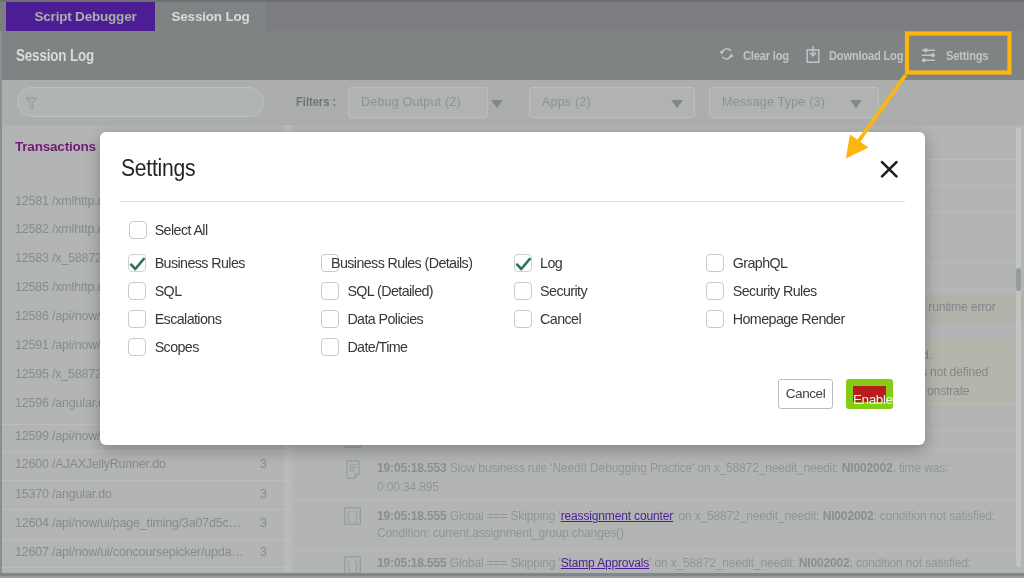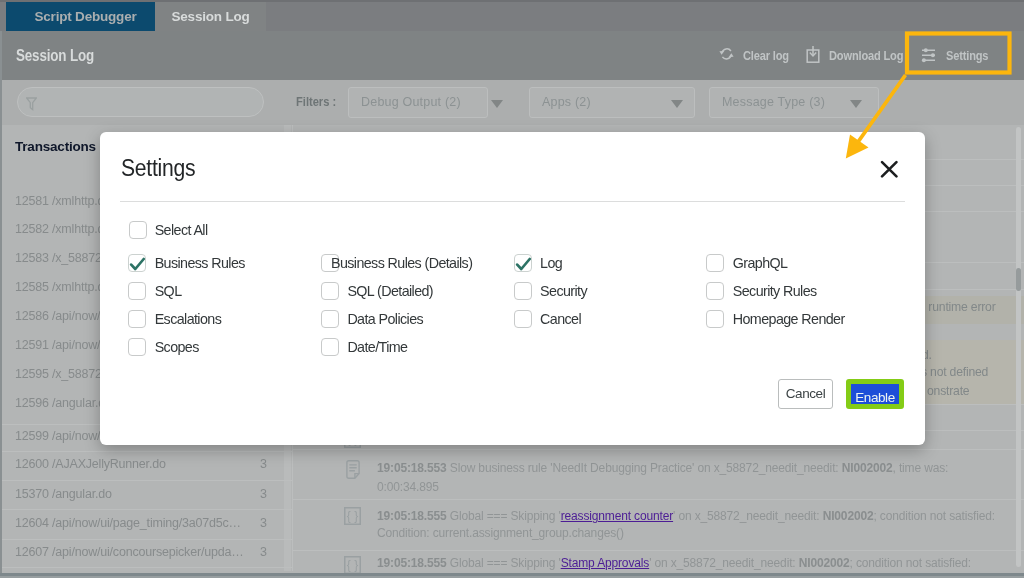--- a/index.html
+++ b/index.html
@@ -3,42 +3,42 @@
 <meta charset="utf-8">
 <style>
 * { margin:0; padding:0; box-sizing:border-box; }
 html,body { width:1024px; height:578px; overflow:hidden; }
 body { font-family:"Liberation Sans", sans-serif; position:relative; background:#b2b4b4; }
 .abs { position:absolute; }
 
 
 #tabstrip { left:0; top:0; width:1024px; height:31px; background:#7b7d80; border-top:2px solid #6e7073; }
 .tab { position:absolute; top:0; height:29px; line-height:29px; text-align:center; font-size:13.5px; letter-spacing:-0.2px; }
-#tab1 { left:6px; width:149px; text-indent:10px; background:#0c4a6e; color:#aaaeaf; font-weight:600; }
+#tab1 { left:6px; width:149px; text-indent:10px; background:#4c1d95; color:#aaaeaf; font-weight:600; }
 #tab2 { left:155px; width:111px; background:#808384; color:#d8dbdb; font-weight:700; }
 
 
 #header { left:0; top:31px; width:1024px; height:49px; background:#7f8384; }
 #hdrtitle { left:16px; top:0; height:49px; line-height:49px; font-size:17px; font-weight:700; color:#d8dbdb; letter-spacing:-0.2px; transform:scaleX(0.79); transform-origin:left center; }
 .hbtn { position:absolute; top:0; height:49px; line-height:49px; font-size:13.5px; font-weight:600; color:#c0c4c5; letter-spacing:-0.2px; transform:scaleX(0.82); transform-origin:left center; }
 .hicon { position:absolute; }
 
 
 #filterbar { left:0; top:80px; width:1024px; height:45px; background:#acaeae; }
 #pill { left:17px; top:7px; width:247px; height:30px; border:1px solid #bec0c0; border-radius:15px; background:#b1b4b4; }
 #pilltext { left:45px; top:7px; height:30px; line-height:30px; font-size:12.5px; color:#989d9e; letter-spacing:-0.2px; }
 #filterslbl { left:296px; top:7px; height:30px; line-height:30px; font-size:12.5px; font-weight:700; color:#6e7576; transform:scaleX(0.89); transform-origin:left center; }
 .dd { position:absolute; top:6.5px; height:31px; border:1px solid #bcbebe; border-radius:3px; background:#b1b3b3; }
 .ddt { position:absolute; left:12px; top:0; height:29px; line-height:29px; font-size:12.5px; color:#8c9293; letter-spacing:0.2px; }
 .caret { position:absolute; top:12px; width:0; height:0; border-left:6.5px solid transparent; border-right:6.5px solid transparent; border-top:8px solid #828686; }
 
 
 #leftpanel { left:0; top:125px; width:292px; height:446px; background:#b3b5b5; }
 #lpdivider { left:292px; top:125px; width:1px; height:446px; background:#bcbebe; }
-#txhead { left:15px; top:139px; font-size:13.5px; font-weight:700; color:#0f172a; letter-spacing:-0.2px; }
+#txhead { left:15px; top:139px; font-size:13.5px; font-weight:700; color:#701a75; letter-spacing:-0.2px; }
 .trow { position:absolute; left:15px; font-size:12.5px; color:#878b8c; letter-spacing:-0.2px; white-space:nowrap; }
 .tcount { position:absolute; font-size:12.5px; color:#878b8c; }
 .tsep { position:absolute; left:1px; width:291px; height:1px; background:#bcbebe; }
 
 
 #rightpanel { left:293px; top:125px; width:731px; height:446px; background:#b3b5b5; }
 .rsep { position:absolute; left:0; width:731px; height:1px; background:#bcbebe; }
 .tint1 { left:0; top:170.5px; width:731px; height:28.5px; background:#b2b2aa; }
 .tint2 { left:0; top:215px; width:731px; height:64px; background:#b6b5ac; }
 .frag { position:absolute; font-size:12.2px; color:#828889; letter-spacing:-0.2px; white-space:nowrap; }
@@ -54,21 +54,21 @@
 
 
 #modal { left:100px; top:132px; width:825px; height:313px; background:#ffffff; border-radius:6px; box-shadow:0 5px 16px rgba(0,0,0,0.28); }
 #mtitle { left:21px; top:23px; font-size:23px; color:#232628; letter-spacing:-0.3px; transform:scaleX(0.92); transform-origin:left top; }
 #mclose { left:779.5px; top:27.5px; width:18.5px; height:18.5px; }
 #mdivider { left:20px; top:68.5px; width:785px; height:1px; background:#dcdddd; }
 .cb { position:absolute; width:18px; height:18px; border:1px solid #c8caca; border-radius:4px; background:#fff; }
 .cblbl { position:absolute; font-size:14.3px; color:#33383a; letter-spacing:-0.6px; white-space:nowrap; }
 .btn { position:absolute; top:247px; height:30px; border-radius:3px; font-size:13.5px; line-height:28px; text-align:center; }
 #btncancel { left:678px; width:55px; background:#fff; border:1px solid #babdbd; color:#3c4345; letter-spacing:-0.4px; }
-#btnenable { left:746px; width:58px; background:#1d4ed8; border:5px solid #84cc16; color:#eef4f3; letter-spacing:-0.4px; }
+#btnenable { left:746px; width:47px; background:#b91c1c; border:7px solid #84cc16; color:#eef4f3; letter-spacing:-0.4px; }
 
 
 #annot { left:0; top:0; width:1024px; height:578px; pointer-events:none; }
 </style>
 </head>
 <body>
 
 <div class="abs" id="tabstrip">
   <div class="tab" id="tab1">Script Debugger</div>
   <div class="tab" id="tab2">Session Log</div>

